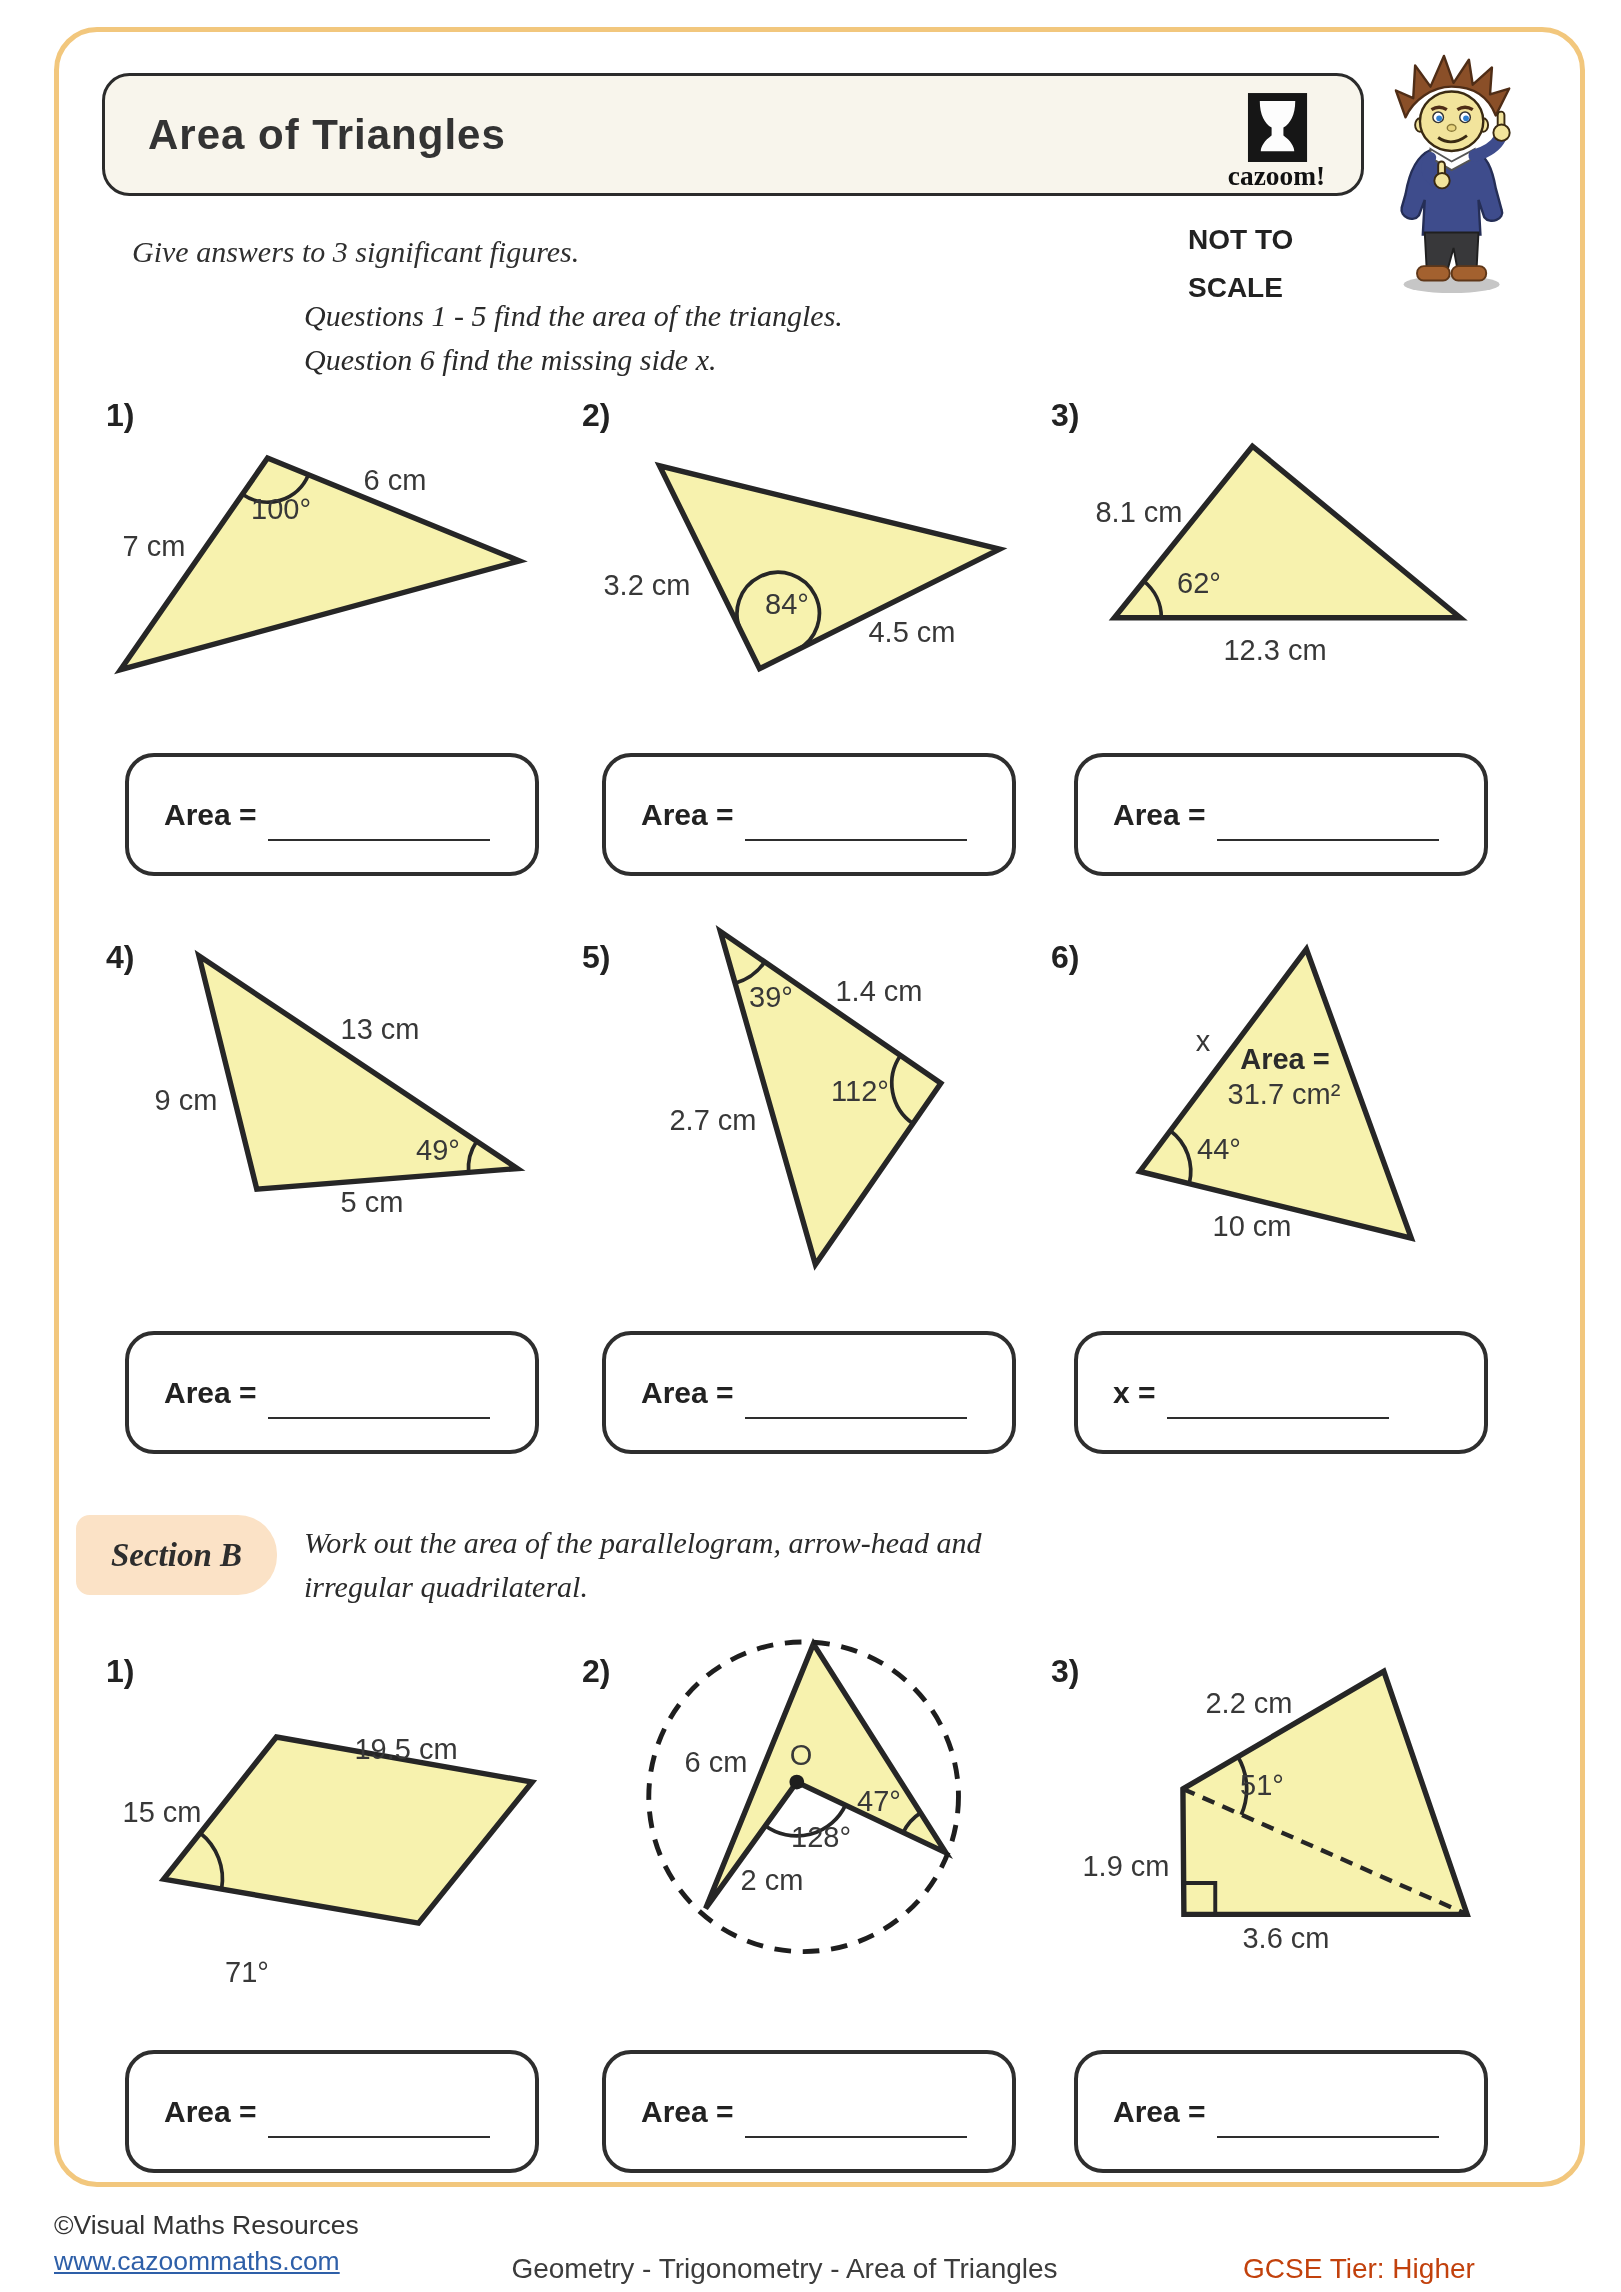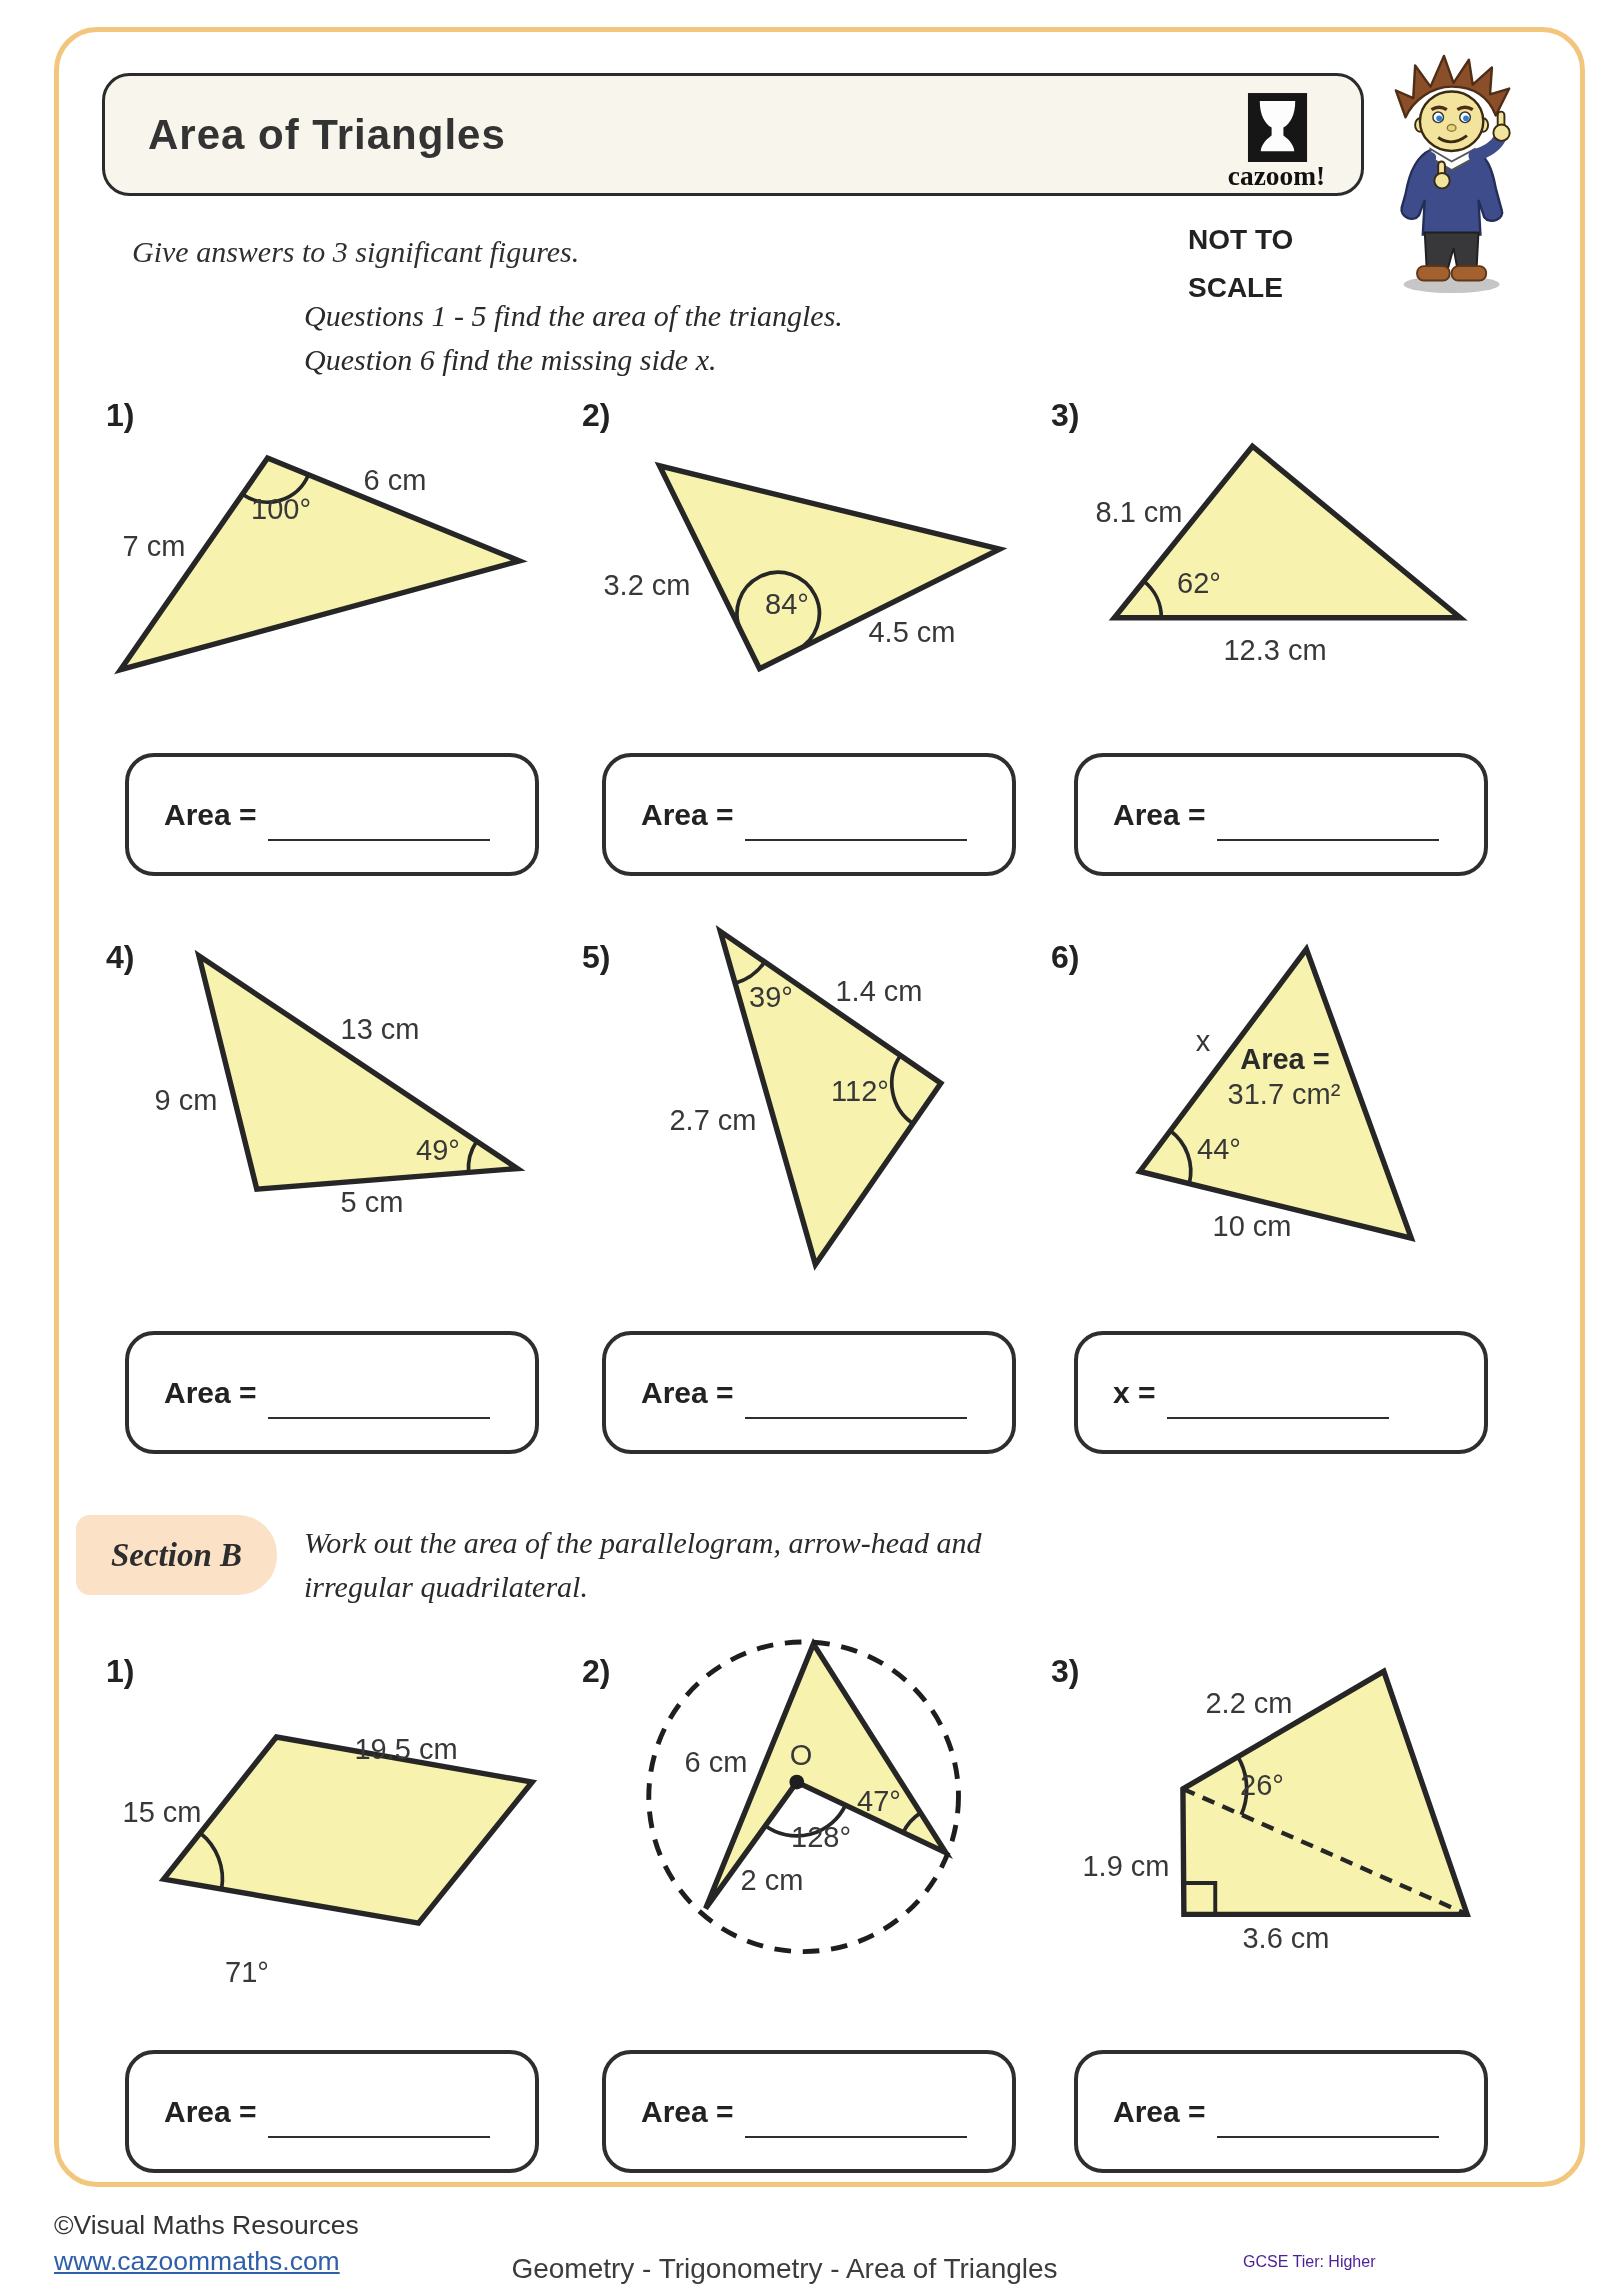--- a/index.html
+++ b/index.html
@@ -33,21 +33,21 @@
   .abox{position:absolute;width:414px;height:123px;border:4.9px solid #2e2e2e;border-radius:29px;
         background:#fff;display:flex;align-items:center;padding-left:35px;
         box-sizing:border-box;z-index:2;}
   .abox .al{font-weight:bold;font-size:30px;color:#222;}
   .abox .blank{width:222px;height:51px;border-bottom:2.9px solid #2e2e2e;margin-left:11.8px;}
   .foot-copy{position:absolute;left:54px;top:2210px;font-size:26.5px;color:#333;z-index:2;}
   .foot-url{position:absolute;left:54px;top:2246px;font-size:26.5px;color:#2e5fa8;
         text-decoration:underline;z-index:2;}
   .foot-center{position:absolute;left:412px;top:2253px;width:745px;text-align:center;
         font-size:28px;color:#3c3c3c;z-index:2;}
-  .foot-right{position:absolute;left:1243px;top:2253px;font-size:16px;color:#4c1d95;z-index:2;}
+  .foot-right{position:absolute;left:1243px;top:2253px;font-size:28px;color:#c2410c;z-index:2;}
 </style>
 </head>
 <body>
 
 <div class="page">
   <div class="page-border"></div>
 
   <div class="title-box">
     <h1>Area of Triangles</h1>
   </div>
@@ -196,21 +196,21 @@
   <div class="lbl" style="left:162px;top:1812px;">15 cm</div>
   <div class="lbl" style="left:247px;top:1940px;margin-top:32px;">71°</div>
 
   <div class="lbl" style="left:716px;top:1762px;">6 cm</div>
   <div class="lbl" style="left:801px;top:1755px;">O</div>
   <div class="lbl" style="left:879px;top:1801px;">47°</div>
   <div class="lbl" style="left:821px;top:1837px;">128°</div>
   <div class="lbl" style="left:772px;top:1880px;">2 cm</div>
 
   <div class="lbl" style="left:1249px;top:1703px;">2.2 cm</div>
-  <div class="lbl" style="left:1262px;top:1785px;">26°</div>
+  <div class="lbl" style="left:1262px;top:1785px;">51°</div>
   <div class="lbl" style="left:1126px;top:1866px;">1.9 cm</div>
   <div class="lbl" style="left:1286px;top:1938px;">3.6 cm</div>
 
   <div class="abox" style="left:125px;top:2050px;">
     <span class="al">Area =</span>
     <span class="blank"></span>
   </div>
   <div class="abox" style="left:602px;top:2050px;">
     <span class="al">Area =</span>
     <span class="blank"></span>

